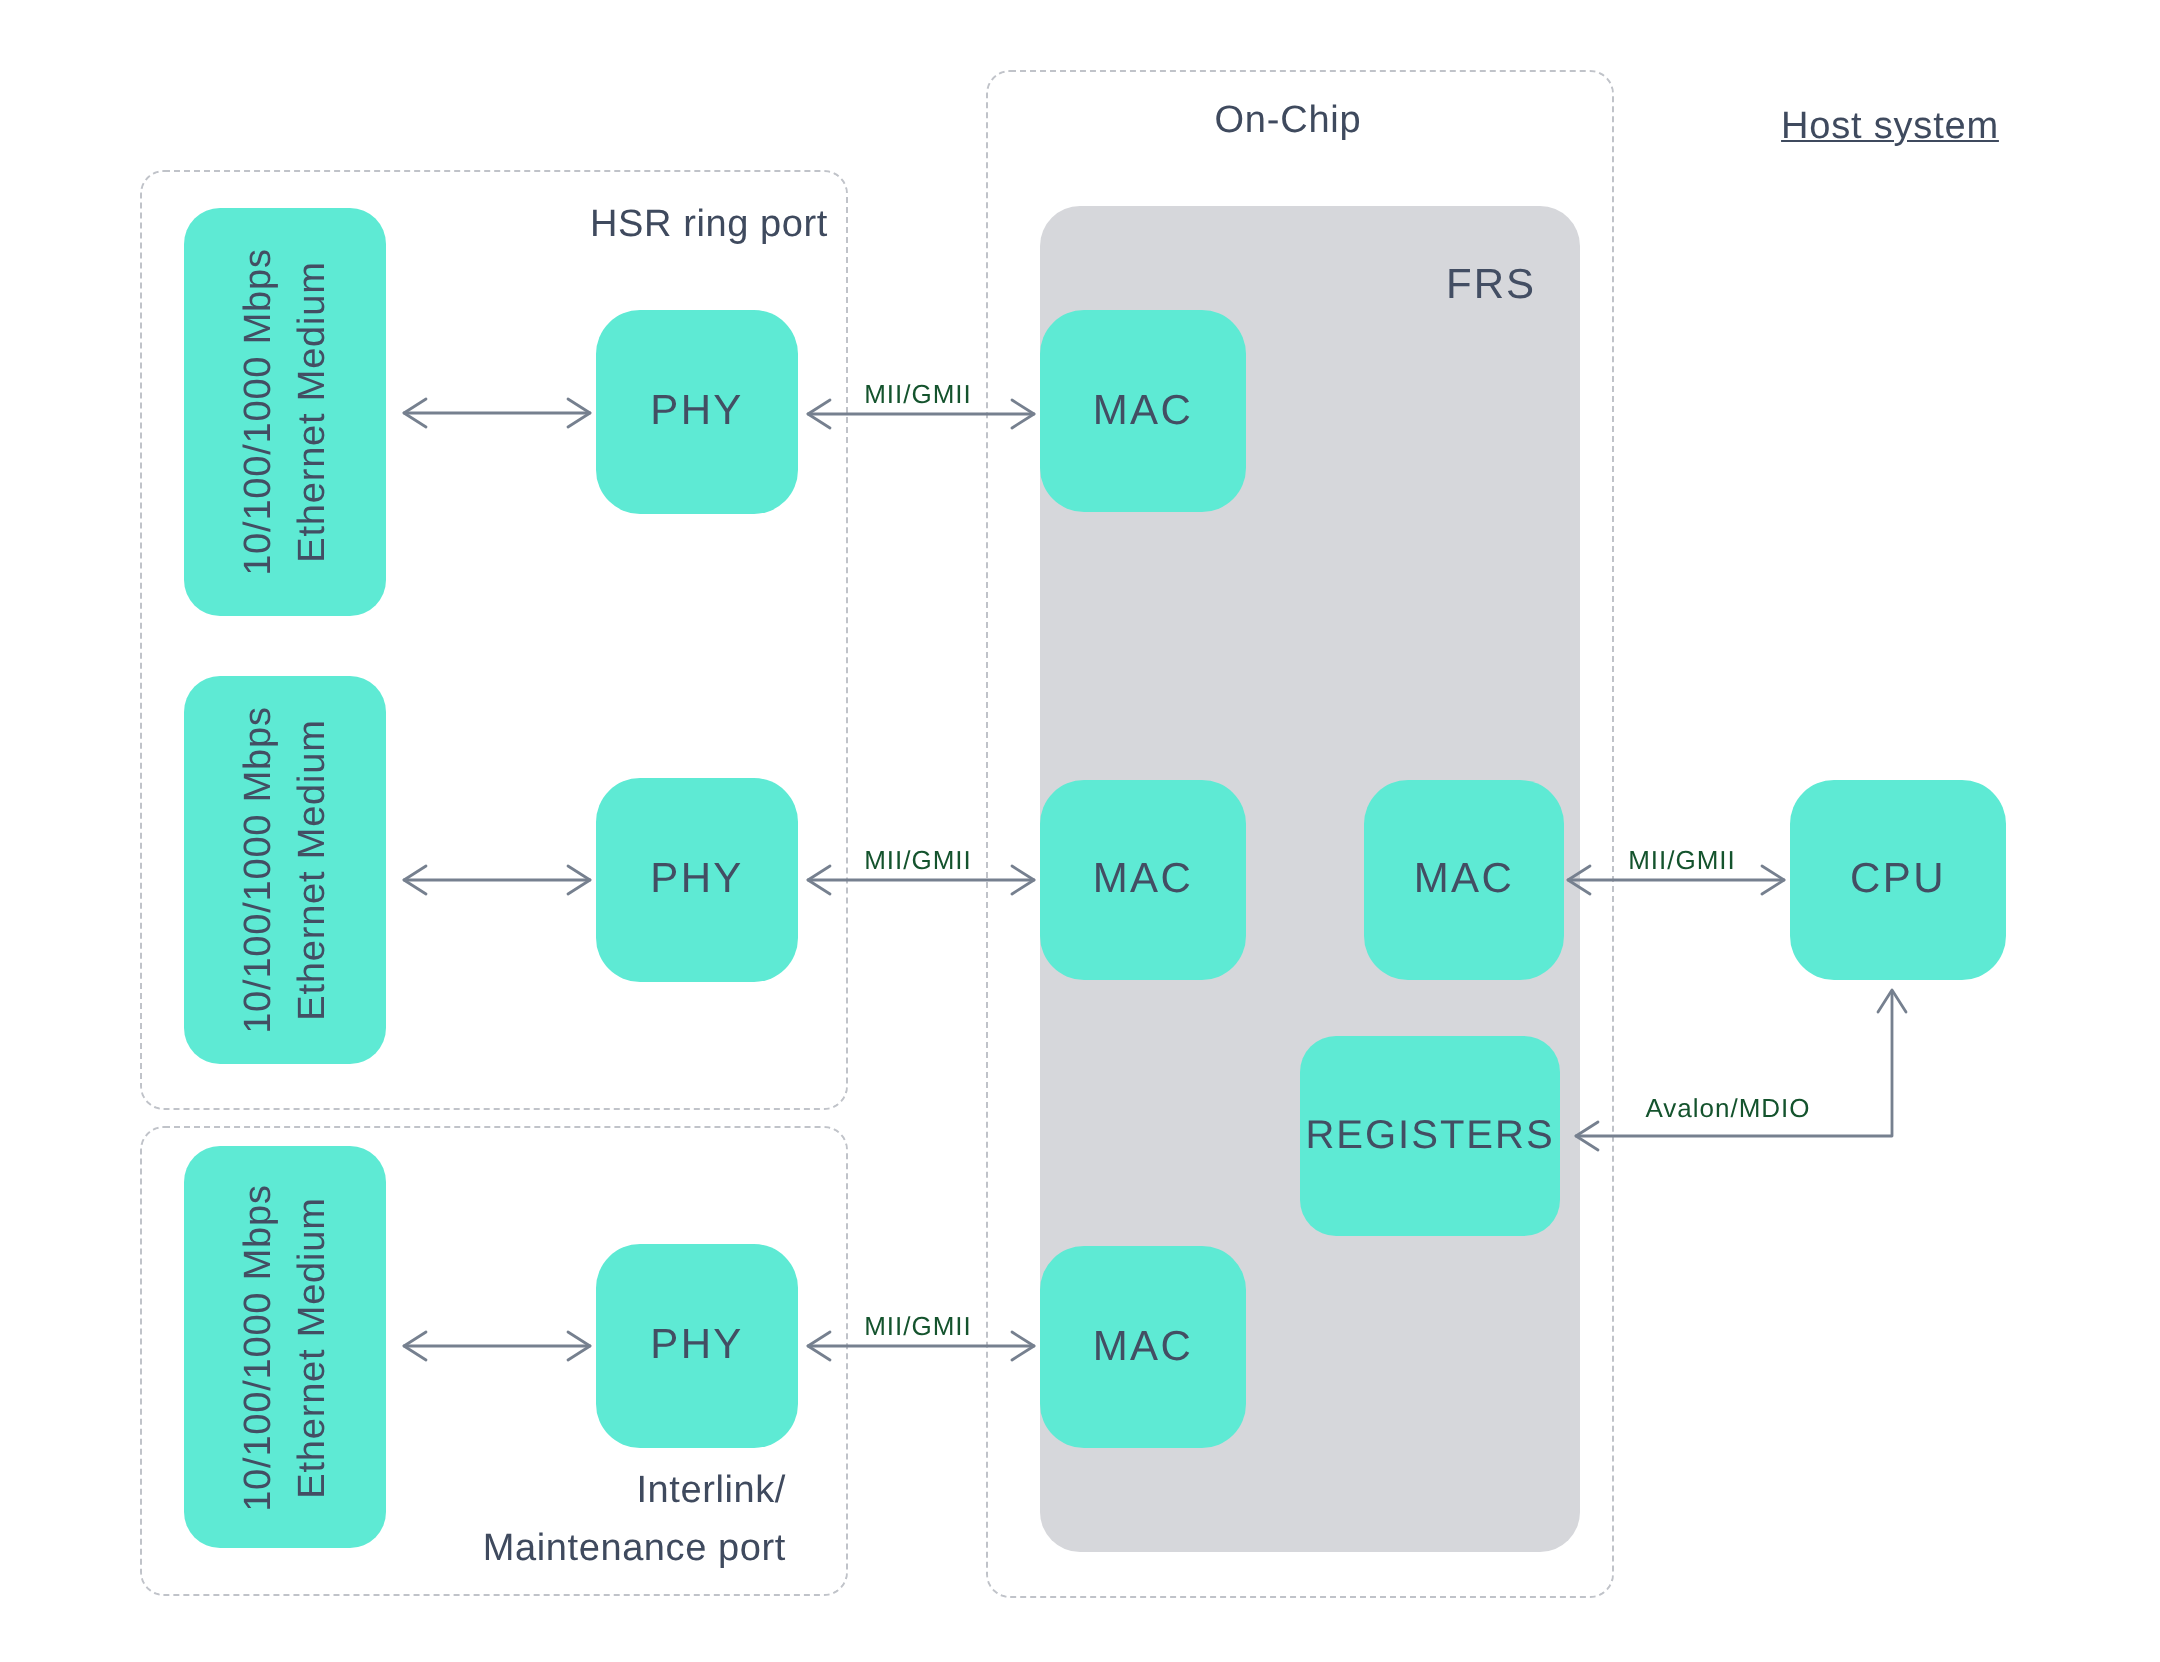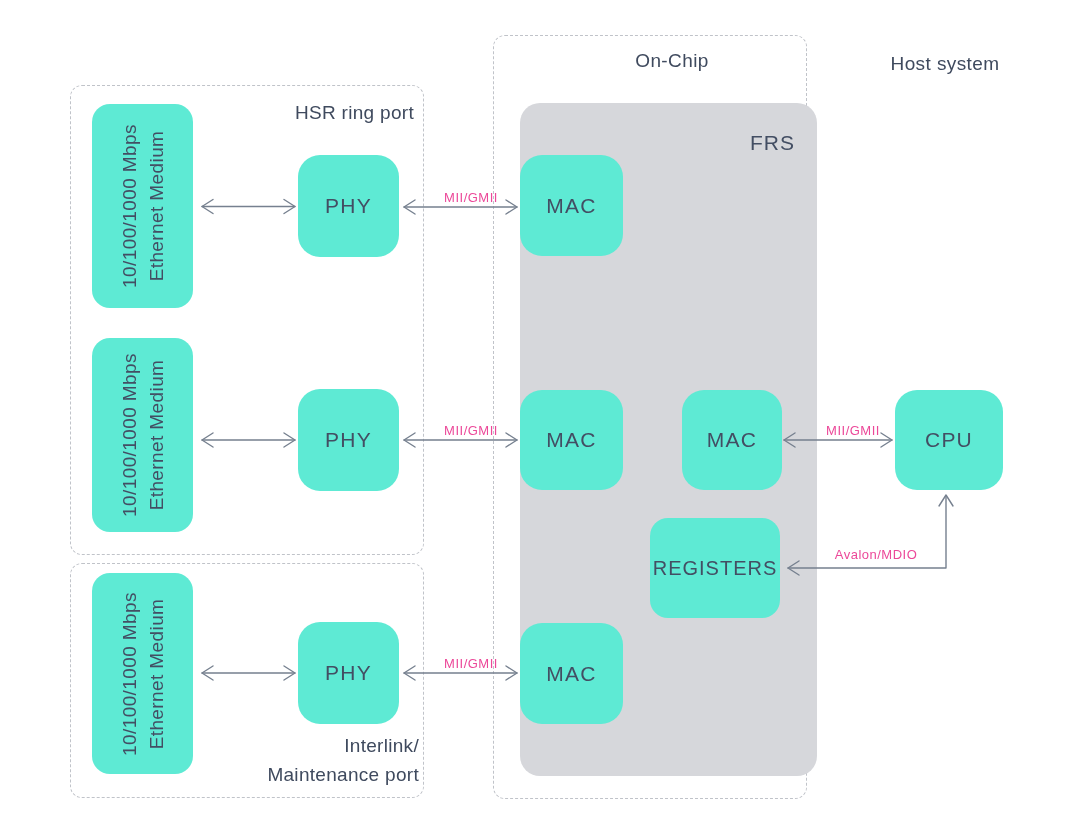--- a/index.html
+++ b/index.html
@@ -29,44 +29,44 @@
   }
   .frs-block{
     position:absolute;background:#d6d7db;border-radius:20px;
   }
   .frs-label{
     position:absolute;top:28px;right:22px;font-size:21px;font-weight:500;letter-spacing:1px;color:#434e63;
   }
   .registers-block{border-radius:18px;font-size:20px;letter-spacing:1px;}
   .link-label{
     position:absolute;transform:translate(-50%,-50%);
-    font-size:13px;font-weight:500;letter-spacing:.5px;color:#ec4899;white-space:nowrap;margin-left:12px;
+    font-size:13px;font-weight:500;letter-spacing:.5px;color:#14532d;white-space:nowrap;
   }
   svg.connectors{position:absolute;left:0;top:0;}
   svg.connectors *{stroke:#76808f;stroke-width:1.4;fill:none;stroke-linecap:round;stroke-linejoin:round;}
 </style>
 </head>
 <body>
 
 <div class="canvas">
 
-  <div class="abs section-title" style="left:572px;top:50px;width:200px;">On-Chip</div>
-  <div class="abs section-title" style="left:845px;top:53px;width:200px;">Host system</div>
+  <div class="abs section-title" style="left:544px;top:50px;width:200px;">On-Chip</div>
+  <div class="abs section-title" style="left:845px;top:53px;width:200px;text-decoration:underline;">Host system</div>
 
   <div class="dashed-box" style="left:70px;top:85px;width:352px;height:468px;"></div>
   <div class="dashed-box" style="left:70px;top:563px;width:352px;height:233px;"></div>
   <div class="dashed-box" style="left:493px;top:35px;width:312px;height:762px;"></div>
 
   <div class="group-label" style="left:214px;top:102px;width:200px;">HSR ring port</div>
-  <div class="group-label" style="left:178px;top:731px;width:241px;line-height:29px;">
+  <div class="group-label" style="left:152px;top:731px;width:241px;line-height:29px;">
     <div>Interlink/</div>
     <div>Maintenance port</div>
   </div>
 
-  <div class="frs-block" style="left:520px;top:103px;width:297px;height:673px;">
+  <div class="frs-block" style="left:520px;top:103px;width:270px;height:673px;">
     <div class="frs-label">FRS</div>
   </div>
 
   <div class="block eth-block" style="left:92px;top:104px;width:101px;height:204px;">
     <div class="eth-text">
       <div>10/100/1000 Mbps</div>
       <div>Ethernet Medium</div>
     </div>
   </div>
   <div class="block eth-block" style="left:92px;top:338px;width:101px;height:194px;">

